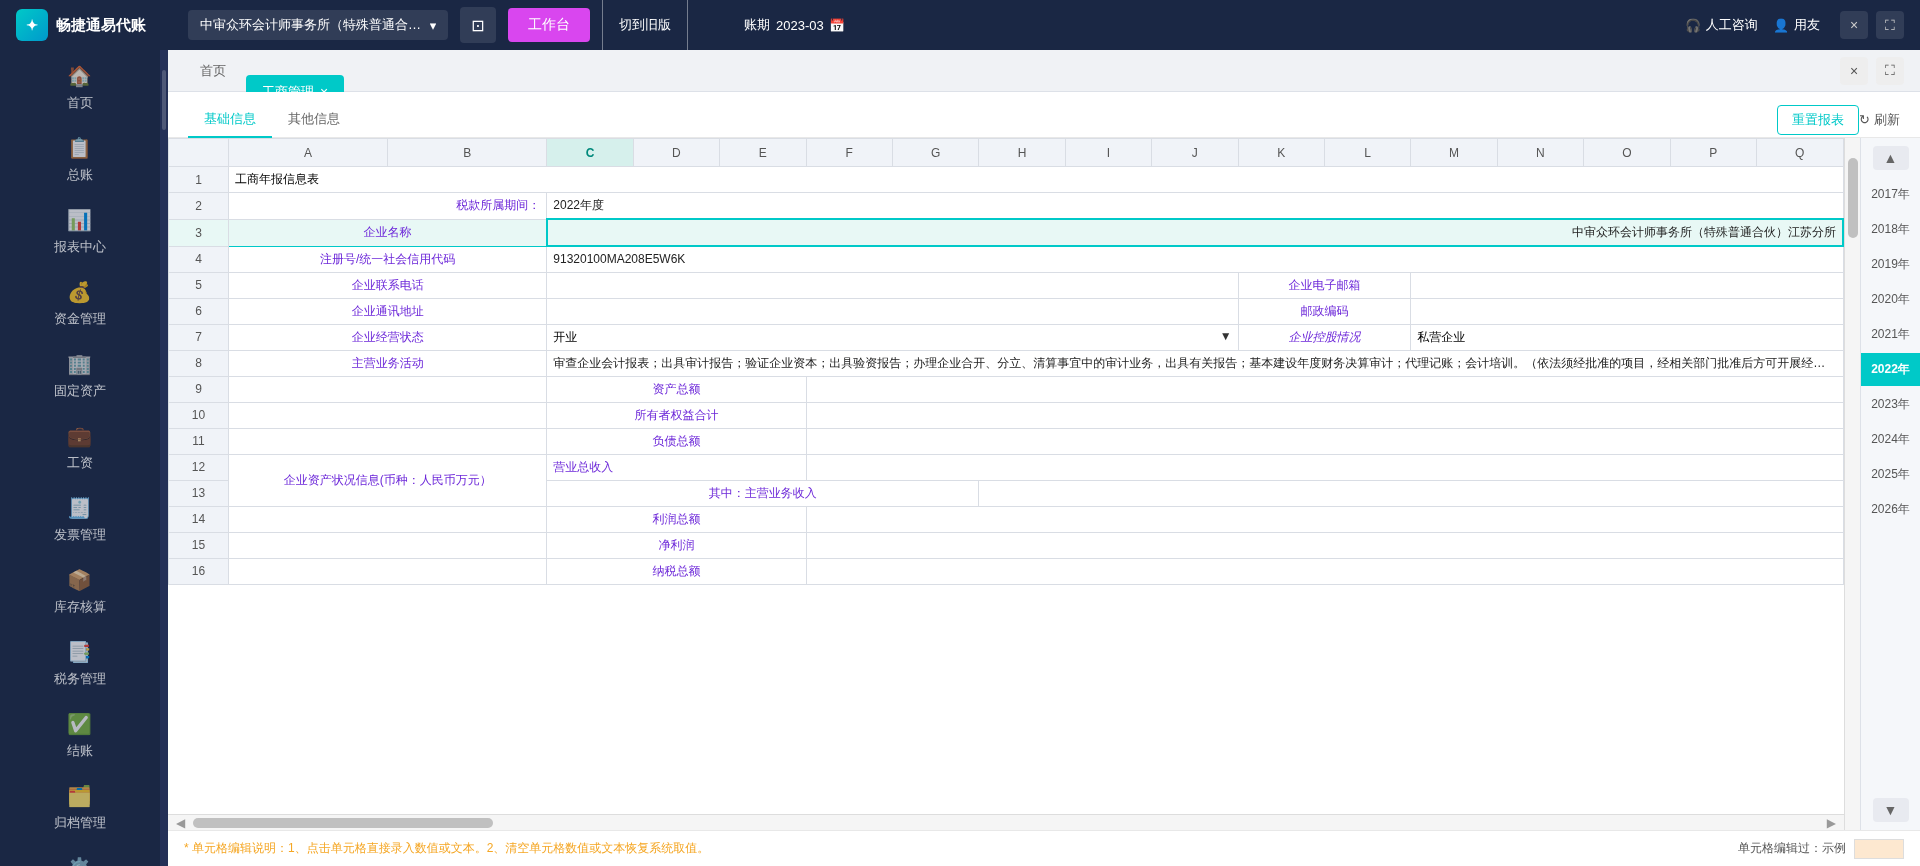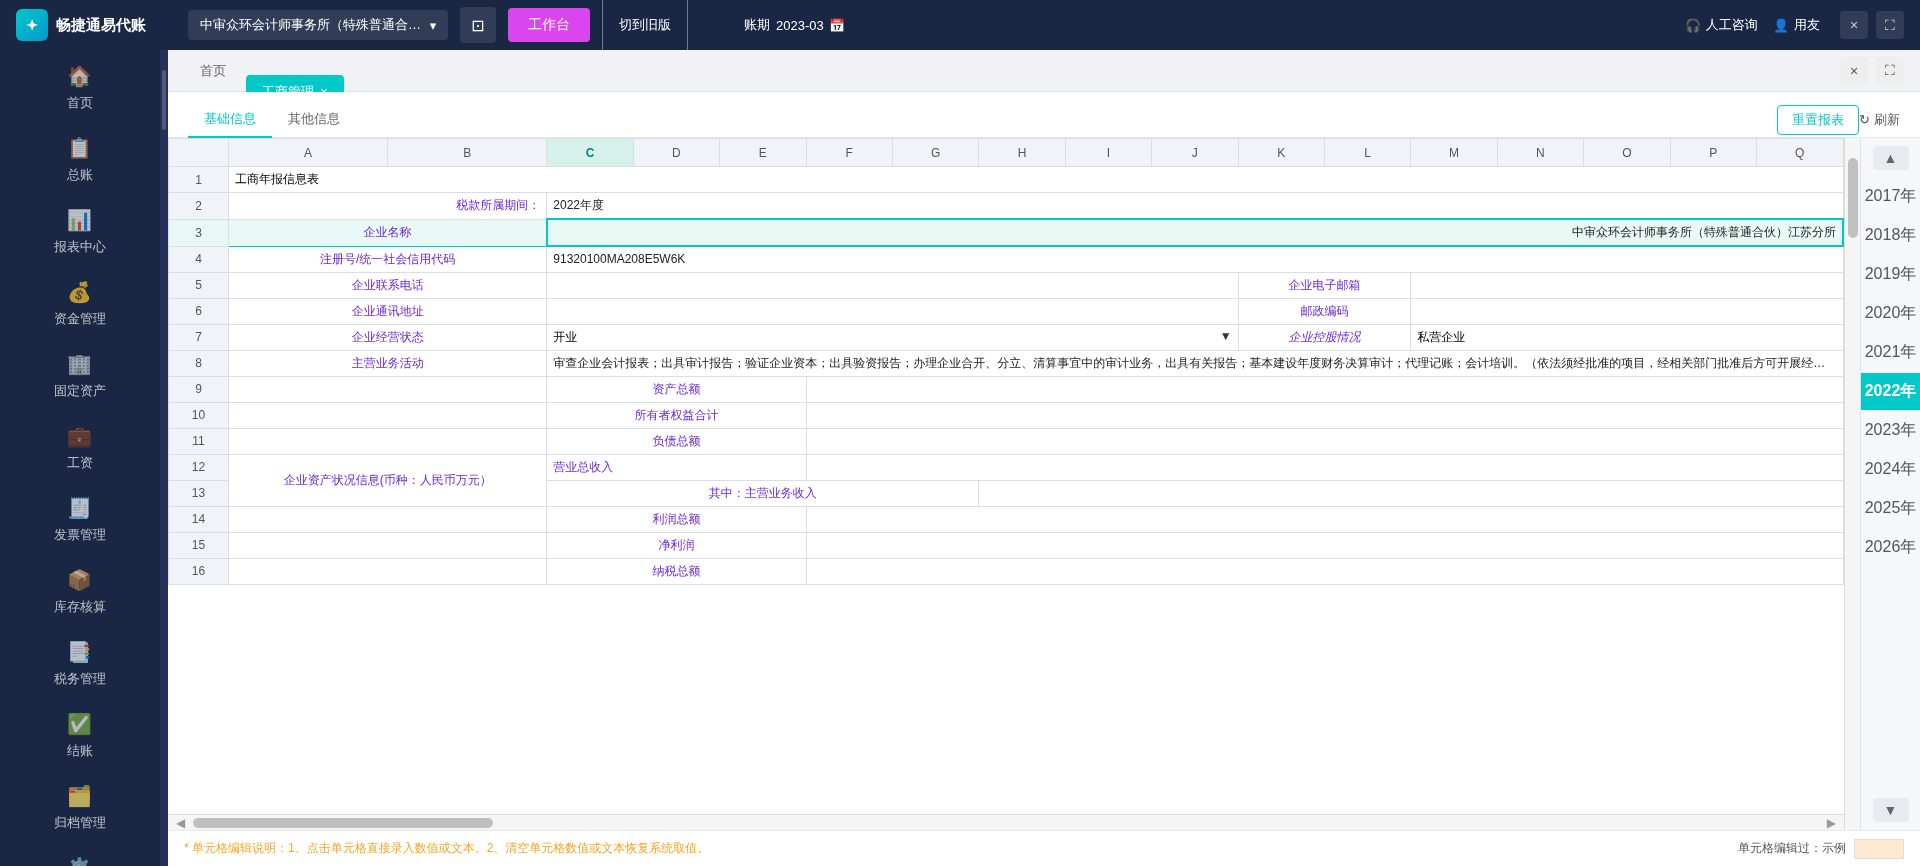--- a/index.html
+++ b/index.html
@@ -60,21 +60,21 @@
     .vscroll-thumb { width: 10px; background: #c0c0c0; border-radius: 5px; height: 80px; margin-top: 20px; cursor: pointer; }
     .hscroll { height: 16px; background: #f5f5f5; border-top: 1px solid #ddd; display: flex; align-items: center; padding: 0 4px; }
     .hscroll-thumb { height: 10px; background: #c0c0c0; border-radius: 5px; width: 300px; cursor: pointer; margin-left: 4px; }
     .hscroll-arrow { color: #999; cursor: pointer; padding: 0 4px; font-size: 12px; }
 
     
     .year-sidebar { width: 60px; background: #f5f7fa; border-left: 1px solid #dde1e8; display: flex; flex-direction: column; align-items: center; overflow: hidden; }
     .year-sidebar-header { display: flex; flex-direction: column; align-items: center; padding: 8px 0; gap: 4px; }
     .year-nav-btn { width: 36px; height: 24px; background: #e8eaf0; border-radius: 4px; display: flex; align-items: center; justify-content: center; cursor: pointer; color: #666; font-size: 14px; }
     .year-list { flex: 1; display: flex; flex-direction: column; align-items: center; gap: 2px; width: 100%; }
-    .year-item { width: 100%; text-align: center; padding: 8px 0; cursor: pointer; font-size: 16px; color: #555; }
+    .year-item { width: 100%; text-align: center; padding: 8px 0; cursor: pointer; font-size: 12px; color: #555; }
     .year-item.active { background: #00c9c8; color: #fff; font-weight: bold; }
     .year-sidebar-footer { padding: 8px 0; display: flex; flex-direction: column; align-items: center; gap: 4px; }
 
     
     table.spreadsheet { border-collapse: collapse; width: 100%; min-width: 1200px; font-size: 12px; }
     table.spreadsheet th, table.spreadsheet td { border: 1px solid #d9dde4; padding: 4px 6px; }
     table.spreadsheet .col-header { background: #f0f3f8; text-align: center; color: #555; font-weight: normal; min-width: 60px; height: 28px; }
     table.spreadsheet .row-num { background: #f0f3f8; text-align: center; color: #555; font-weight: normal; width: 36px; }
     .cell-label { color: #6d28d9; text-align: center; }
     .cell-value { color: #222; }

